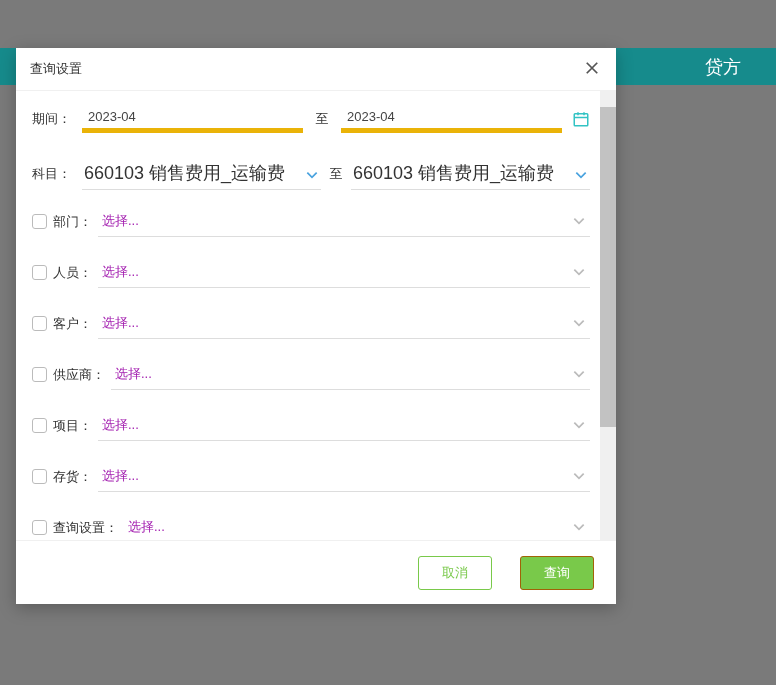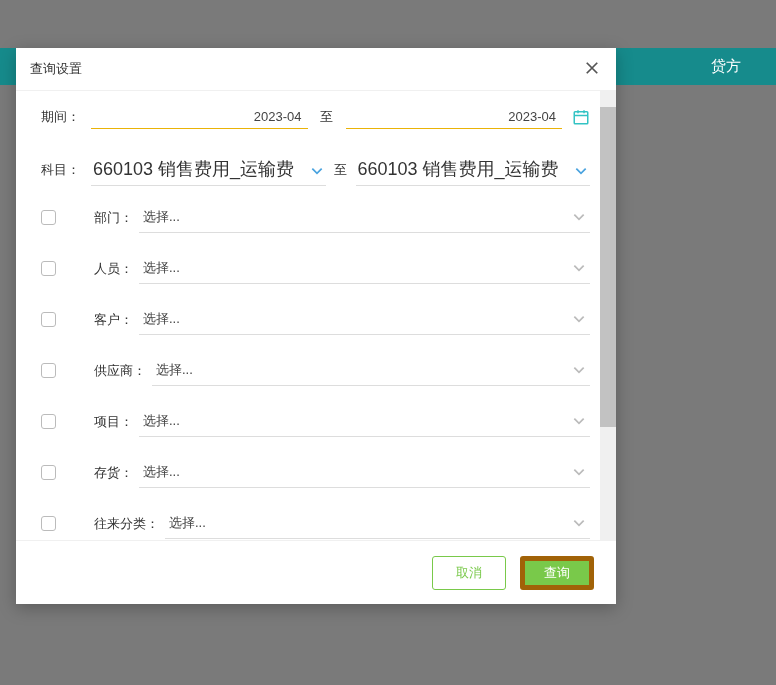--- a/index.html
+++ b/index.html
@@ -18,21 +18,21 @@
       right: 0;
       height: 37px;
       background: #168b8c;
       display: flex;
       justify-content: flex-end;
       align-items: center;
       padding-right: 35px;
     }
     .topbar-text {
       color: #fff;
-      font-size: 15px;
+      font-size: 18px;
     }
     .modal {
       position: absolute;
       top: 48px;
       left: 16px;
       width: 600px;
       height: 556px;
       background: #fff;
       box-shadow: 0 4px 16px rgba(0,0,0,0.25);
       display: flex;
@@ -62,21 +62,21 @@
       overflow: hidden;
       border-top: 1px solid #f0f0f0;
     }
     .scroll-area {
       position: absolute;
       top: 0;
       left: 0;
       right: 16px;
       bottom: 0;
       overflow-y: auto;
-      padding: 14px 10px 10px 25px;
+      padding: 14px 10px 10px 16px;
     }
     .fake-scrollbar-track {
       position: absolute;
       right: 0;
       top: 0;
       bottom: 0;
       width: 16px;
       background: #f0f0f0;
     }
     .fake-scrollbar-thumb {
@@ -92,23 +92,23 @@
       align-items: center;
       margin-bottom: 18px;
       font-size: 13px;
       color: #333;
     }
     .row-period .label {
       width: 50px;
     }
     .row-period .field {
       flex: 1;
-      border-bottom: 1px solid #eab308;
+      border-bottom: 5px solid #eab308;
       padding: 4px 6px;
-      text-align: right;
+      text-align: left;
       color: #444;
       font-size: 13px;
     }
     .row-period .sep {
       width: 38px;
       text-align: center;
       color: #333;
     }
     .cal-icon {
       width: 18px;
@@ -164,61 +164,60 @@
       border: 1px solid #bbb;
       border-radius: 3px;
       margin-right: 6px;
       cursor: pointer;
       flex-shrink: 0;
     }
     .filter-label {
       color: #333;
       margin-right: 6px;
       white-space: nowrap;
-      margin-left: 32px;
     }
     .filter-select {
       flex: 1;
       border-bottom: 1px solid #ddd;
       padding: 6px 4px;
       display: flex;
       align-items: center;
       justify-content: space-between;
-      color: #404040;
+      color: #a21caf;
       font-size: 13px;
       cursor: pointer;
     }
     .modal-footer {
       height: 64px;
       display: flex;
       align-items: center;
       justify-content: flex-end;
       padding: 0 22px;
-      gap: 14px;
+      gap: 28px;
       border-top: 1px solid #f0f0f0;
     }
     .btn {
       min-width: 74px;
       height: 34px;
       border-radius: 3px;
       font-size: 13px;
       display: flex;
       align-items: center;
       justify-content: center;
       cursor: pointer;
     }
     .btn-cancel {
       border: 1px solid #79c94a;
       color: #79c94a;
       background: #fff;
     }
     .btn-primary {
       background: #79c94a;
       color: #fff;
-      border: 5px solid #a16207;
+      border: 1px solid #a16207;
     }
   </style>
 </head>
 <body>
 
 <div class="topbar">
   <span class="topbar-text">贷方</span>
 </div>
 
 <div class="modal">
@@ -326,21 +325,21 @@
             <span class="filter-label">存货：</span>
             <div class="filter-select">
               <span>选择...</span>
               <span class="chevron chevron-gray"><svg viewBox="0 0 12 12" width="14" height="14">
                   <path d="M2 4 L6 8 L10 4" stroke="currentColor" stroke-width="1.5" fill="none"></path>
                 </svg></span>
             </div>
           </div>
           <div class="filter-row">
             <span class="checkbox"></span>
-            <span class="filter-label">往来分类：</span>
+            <span class="filter-label">查询设置：</span>
             <div class="filter-select">
               <span>选择...</span>
               <span class="chevron chevron-gray"><svg viewBox="0 0 12 12" width="14" height="14">
                   <path d="M2 4 L6 8 L10 4" stroke="currentColor" stroke-width="1.5" fill="none"></path>
                 </svg></span>
             </div>
           </div>
         </div>
 
     </div>

